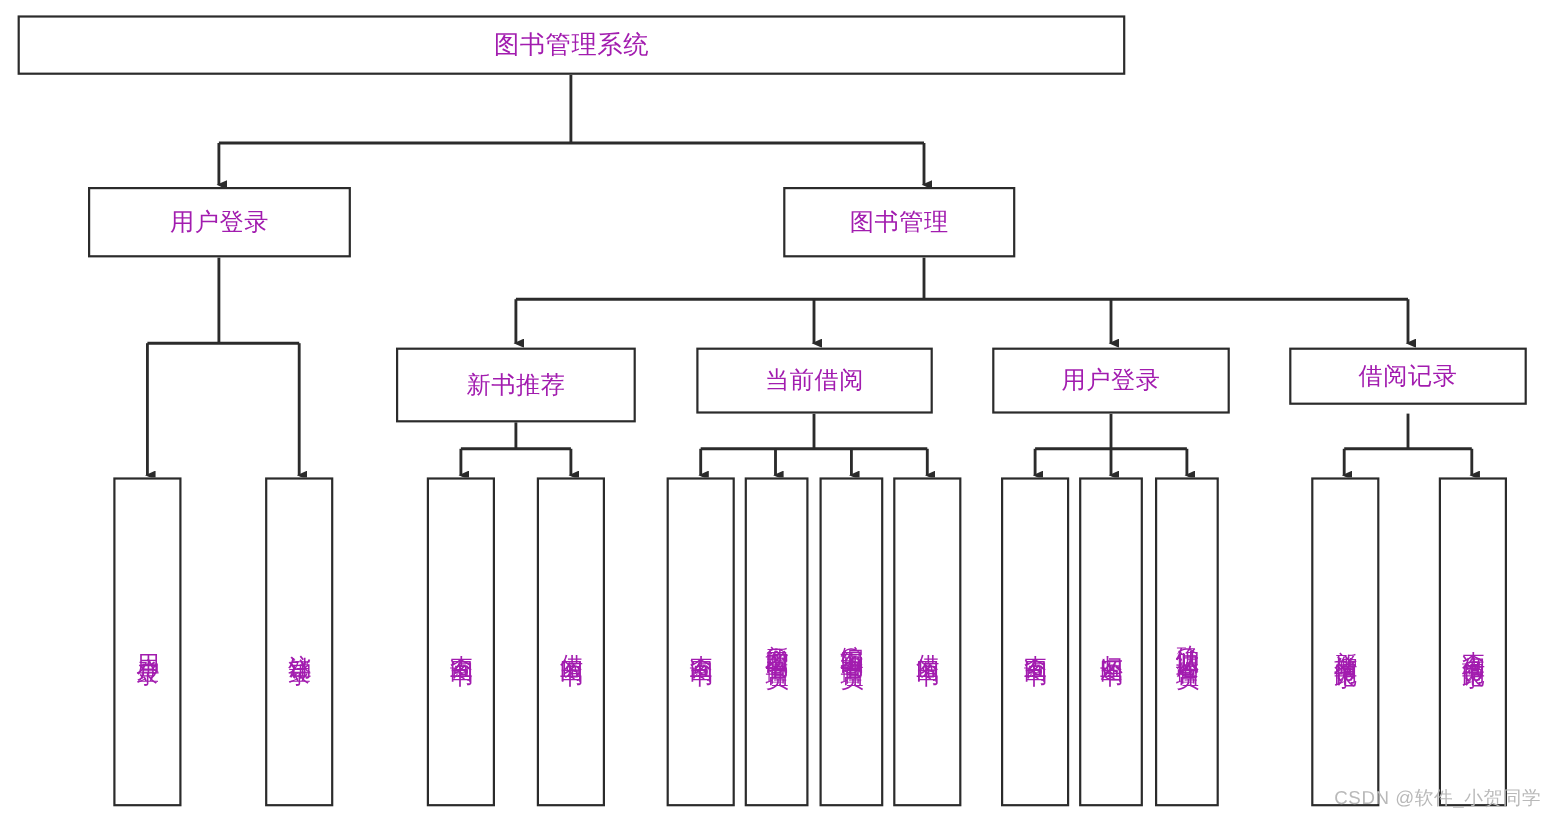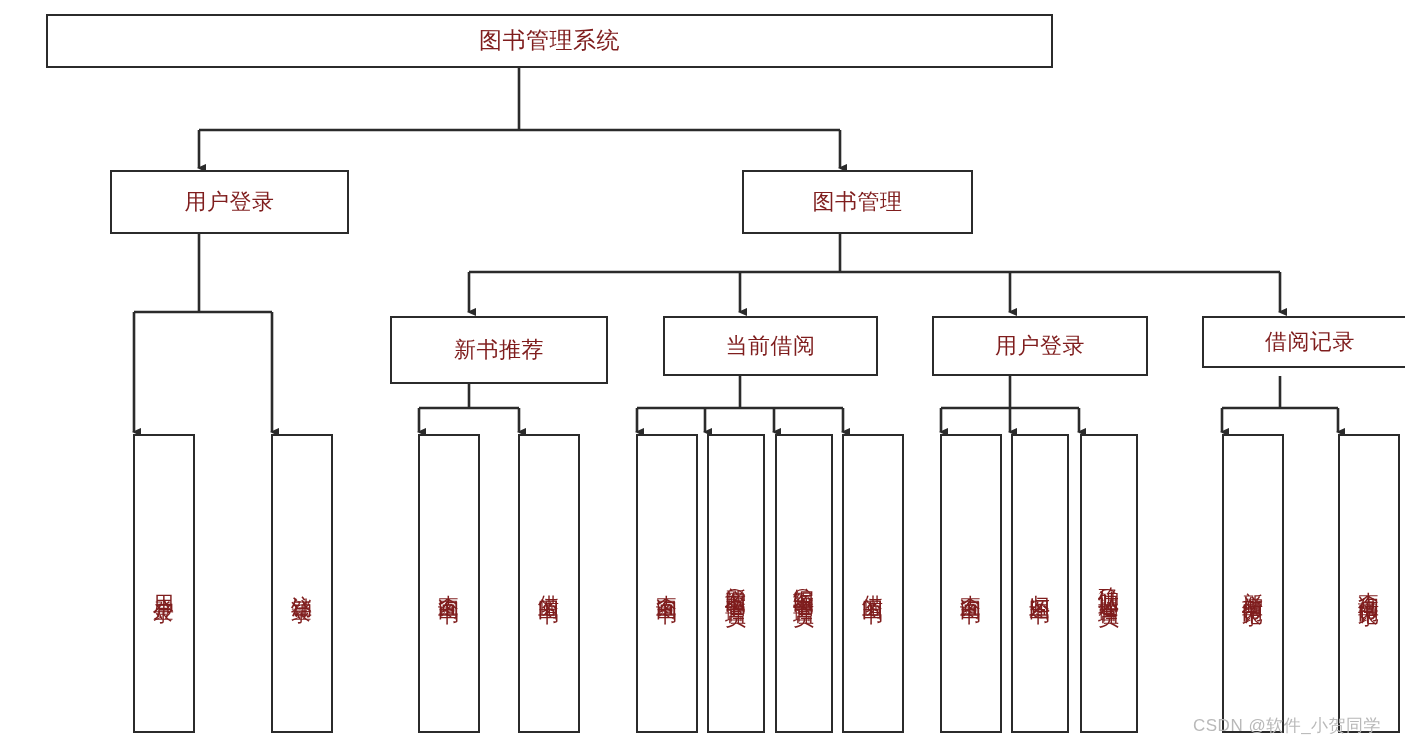--- a/index.html
+++ b/index.html
@@ -26,22 +26,21 @@
     pointer-events: none;
   }
   .node {
     position: absolute;
     box-sizing: border-box;
     background: #ffffff;
     border: 2px solid #2b2b2b;
     display: flex;
     align-items: center;
     justify-content: center;
-    color: #7f1d1d;
-    margin-left: 30px;
+    color: #a21caf;
   }
   .node .label {
     text-align: center;
     line-height: 1.18;
     white-space: nowrap;
   }
   .node.horizontal .label {
     font-size: 22px;
     letter-spacing: 0.5px;
   }
@@ -59,20 +58,21 @@
     letter-spacing: 3px;
     line-height: 1.0;
     white-space: nowrap;
   }
   .watermark {
     position: absolute;
     color: #b9b9b9;
     font-size: 17px;
     white-space: nowrap;
     letter-spacing: 0.5px;
+    padding-left: 20px;
   }
 </style>
 </head>
 <body>
 
 <div id="canvas">
 
   <svg class="wires" viewBox="0 0 1405 747">
     <defs>
       <marker id="arrow" markerWidth="10" markerHeight="10" refX="4.2" refY="7.4" orient="auto" markerUnits="userSpaceOnUse">
@@ -125,21 +125,21 @@
     </g>
   </svg>
 
   <div class="node root horizontal" style="left:16px; top:14px; width:1007px; height:54px;">
     <span class="label">图书管理系统</span>
   </div>
 
   <div class="node horizontal" style="left:80px; top:170px; width:239px; height:64px;">
     <span class="label">用户登录</span>
   </div>
-  <div class="node horizontal" style="left:712px; top:170px; width:231px; height:64px;">
+  <div class="node horizontal" style="left:712px; top:170px; width:211px; height:64px;">
     <span class="label">图书管理</span>
   </div>
 
   <div class="node horizontal" style="left:360px; top:316px; width:218px; height:68px;">
     <span class="label">新书推荐</span>
   </div>
   <div class="node horizontal" style="left:633px; top:316px; width:215px; height:60px;">
     <span class="label">当前借阅</span>
   </div>
   <div class="node horizontal" style="left:902px; top:316px; width:216px; height:60px;">

